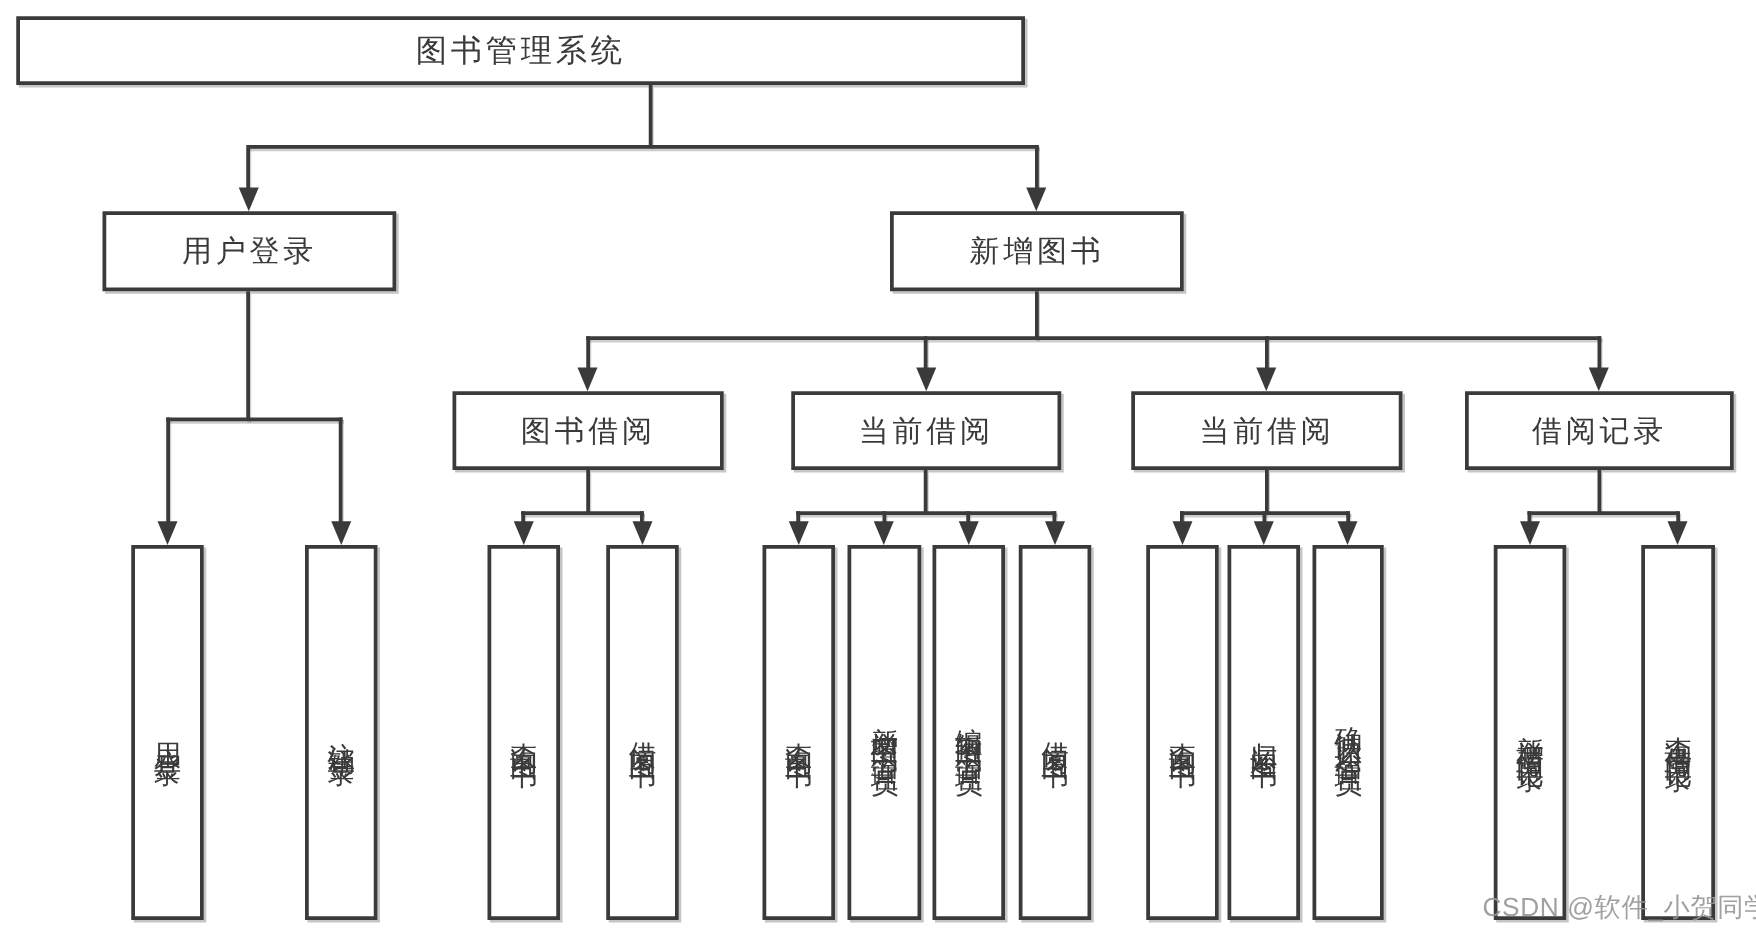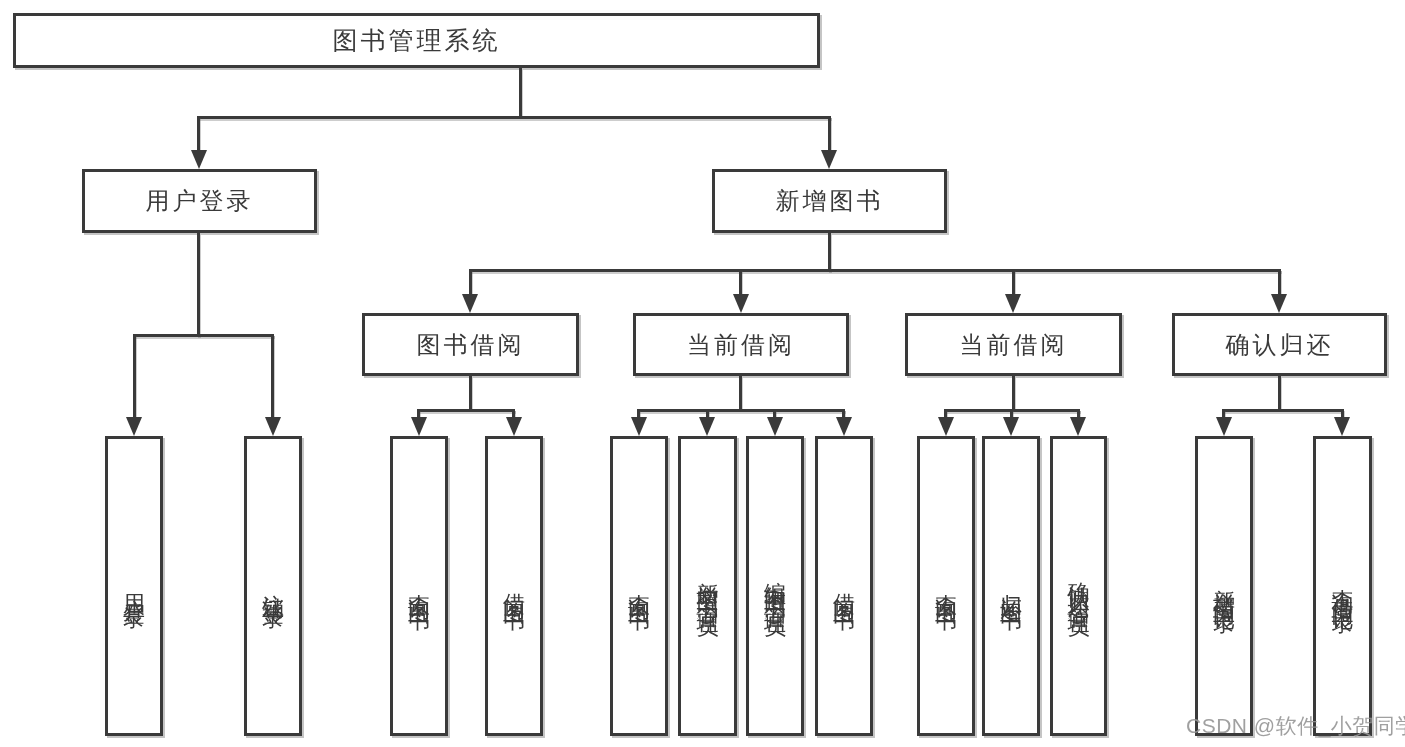--- a/index.html
+++ b/index.html
@@ -84,21 +84,21 @@
   <div class="node h" style="left:362px;top:313px;width:217px;height:63px;">
     <span>图书借阅</span>
   </div>
   <div class="node h" style="left:633px;top:313px;width:216px;height:63px;">
     <span>当前借阅</span>
   </div>
   <div class="node h" style="left:905px;top:313px;width:217px;height:63px;text-align:center;">
     <span>当前借阅</span>
   </div>
   <div class="node h" style="left:1172px;top:313px;width:215px;height:63px;">
-    <span>确认归还</span>
+    <span>借阅记录</span>
   </div>
 
   <div>
     <div class="line" style="left:469px;top:376px;width:3px;height:34px;"></div>
     <div class="line" style="left:417px;top:409px;width:98px;height:3px;"></div>
     <div class="line" style="left:417px;top:409px;width:3px;height:10px;"></div>
     <div class="line" style="left:512px;top:409px;width:3px;height:10px;"></div>
     <div class="arrow" style="left:411px;top:417px;"></div>
     <div class="arrow" style="left:506px;top:417px;"></div>
   </div>

